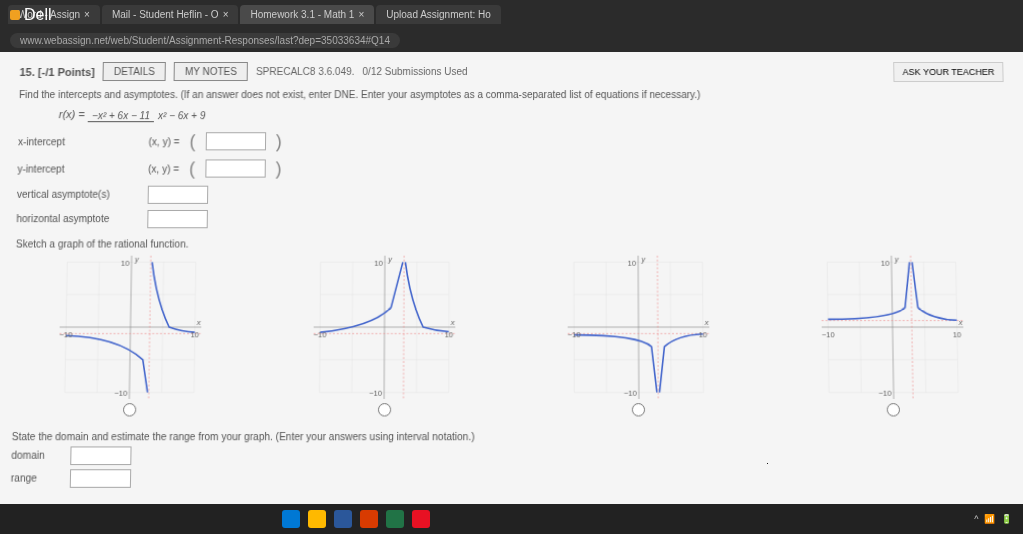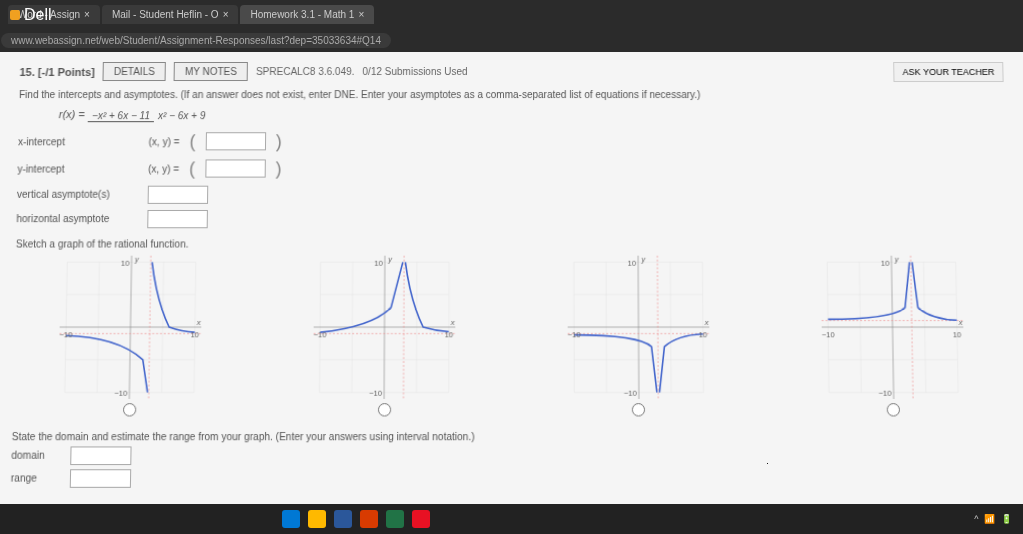--- a/index.html
+++ b/index.html
@@ -1,21 +1,21 @@
 <!DOCTYPE html>
 <html><head>
 <meta charset="utf-8">
 <style>
 * { box-sizing: border-box; margin: 0; padding: 0; }
 body { font-family: Arial, sans-serif; background: #1a1a1a; width: 1023px; height: 534px; overflow: hidden; position: relative; }
 .browser-top { background: #2b2b2b; height: 28px; display: flex; align-items: center; padding: 0 8px; color: #ccc; font-size: 11px; }
 .tab-bar { display: flex; gap: 2px; flex: 1; }
 .tab { background: #3a3a3a; padding: 4px 10px; border-radius: 4px 4px 0 0; font-size: 10px; display: flex; align-items: flex-end; gap: 4px; }
 .tab.active { background: #4a4a4a; }
-.url-bar { background: #2b2b2b; height: 24px; display: flex; align-items: center; padding: 0 1px; color: #aaa; font-size: 11px; }
+.url-bar { background: #2b2b2b; height: 24px; display: flex; align-items: center; padding: 0 10px; color: #aaa; font-size: 11px; }
 .url-text { background: #3a3a3a; padding: 2px 10px; border-radius: 10px; font-size: 10px; }
 .content { background: #f5f5f5; height: 450px; padding: 10px 20px; transform: perspective(800px) rotateX(2deg); transform-origin: top; overflow: hidden; color: #555; }
 .question-header { display: flex; align-items: center; gap: 8px; margin-bottom: 8px; }
 .points { font-size: 11px; font-weight: bold; }
 .btn { border: 1px solid #888; padding: 3px 10px; font-size: 10px; background: #eee; color: #555; }
 .src { font-size: 10px; color: #666; }
 .instruction { font-size: 10px; color: #555; margin-bottom: 8px; }
 .ask-btn { float: right; border: 1px solid #ccc; padding: 4px 8px; font-size: 9px; background: #f0f0f0; }
 .formula { font-size: 11px; font-style: italic; margin: 4px 0 10px 40px; }
 .frac { display: inline-block; text-align: center; vertical-align: middle; font-size: 10px; }
@@ -56,20 +56,23 @@
         <span>×</span>
       </div>
     <div class="tab">
         <span>Mail - Student Heflin - O</span> 
         <span>×</span>
       </div>
     <div class="tab active">
         <span>Homework 3.1 - Math 1</span> 
         <span>×</span>
       </div>
+    <div class="tab">
+        <span>Upload Assignment: Ho</span>
+      </div>
   </div>
 </div>
 <div class="url-bar">
   <span class="url-text">www.webassign.net/web/Student/Assignment-Responses/last?dep=35033634#Q14</span>
 </div>
 
 <div class="content">
   <button class="ask-btn">ASK YOUR TEACHER</button>
   <div class="question-header">
     <span class="points">15. [-/1 Points]</span>

